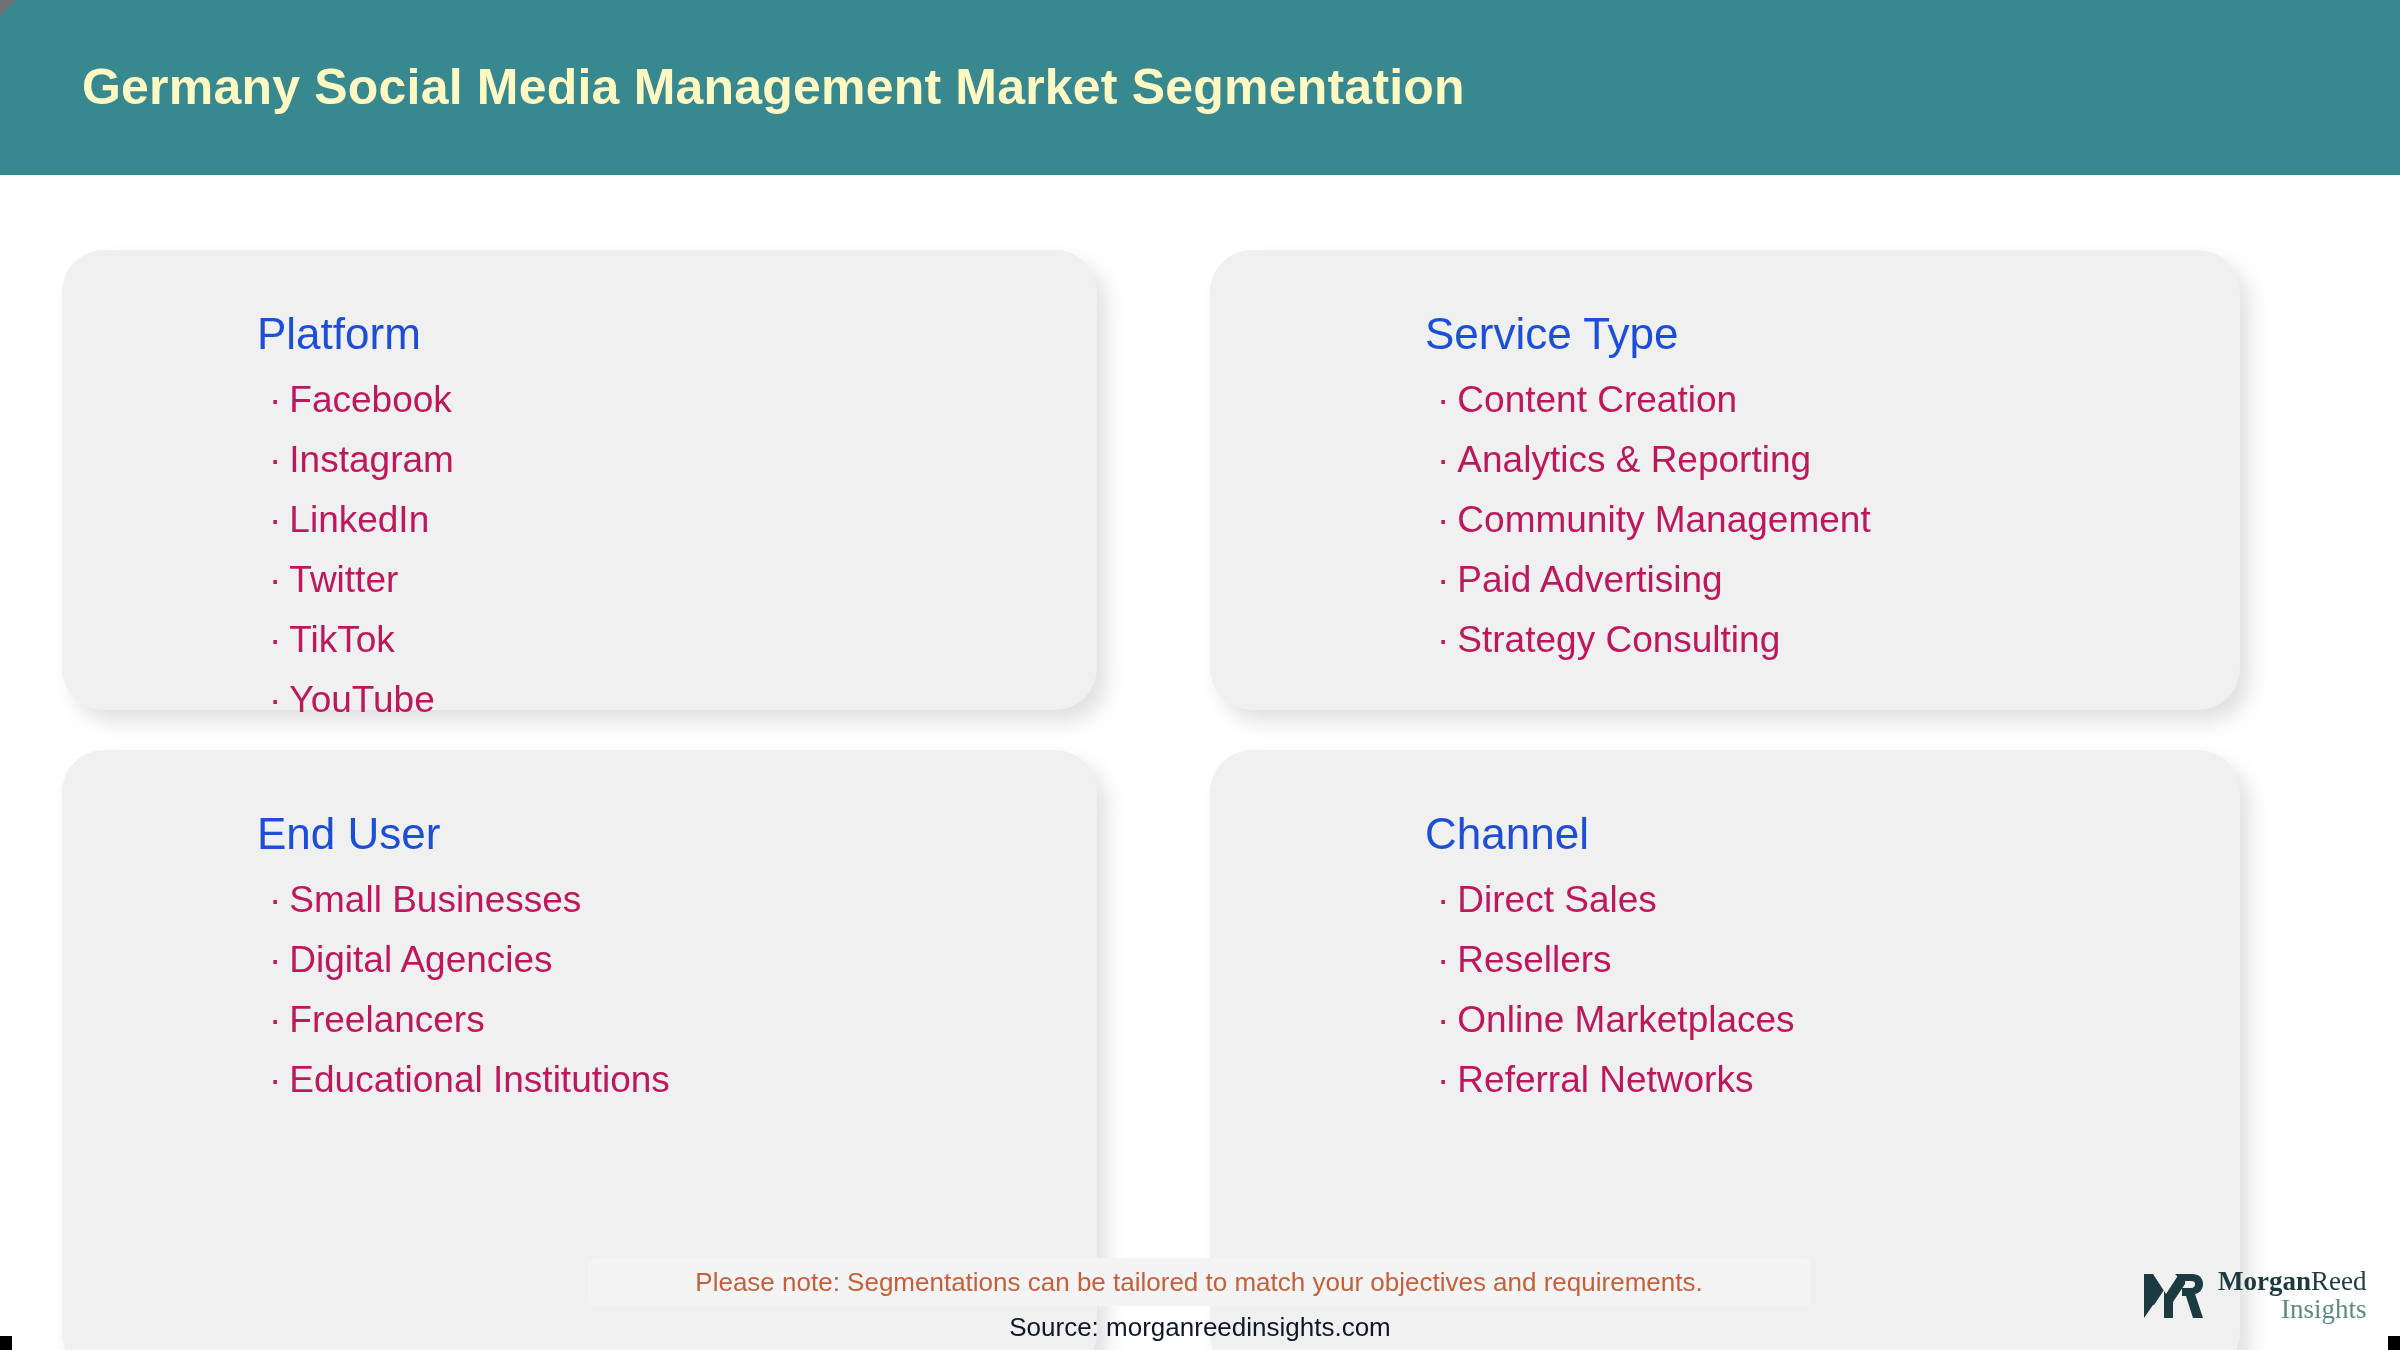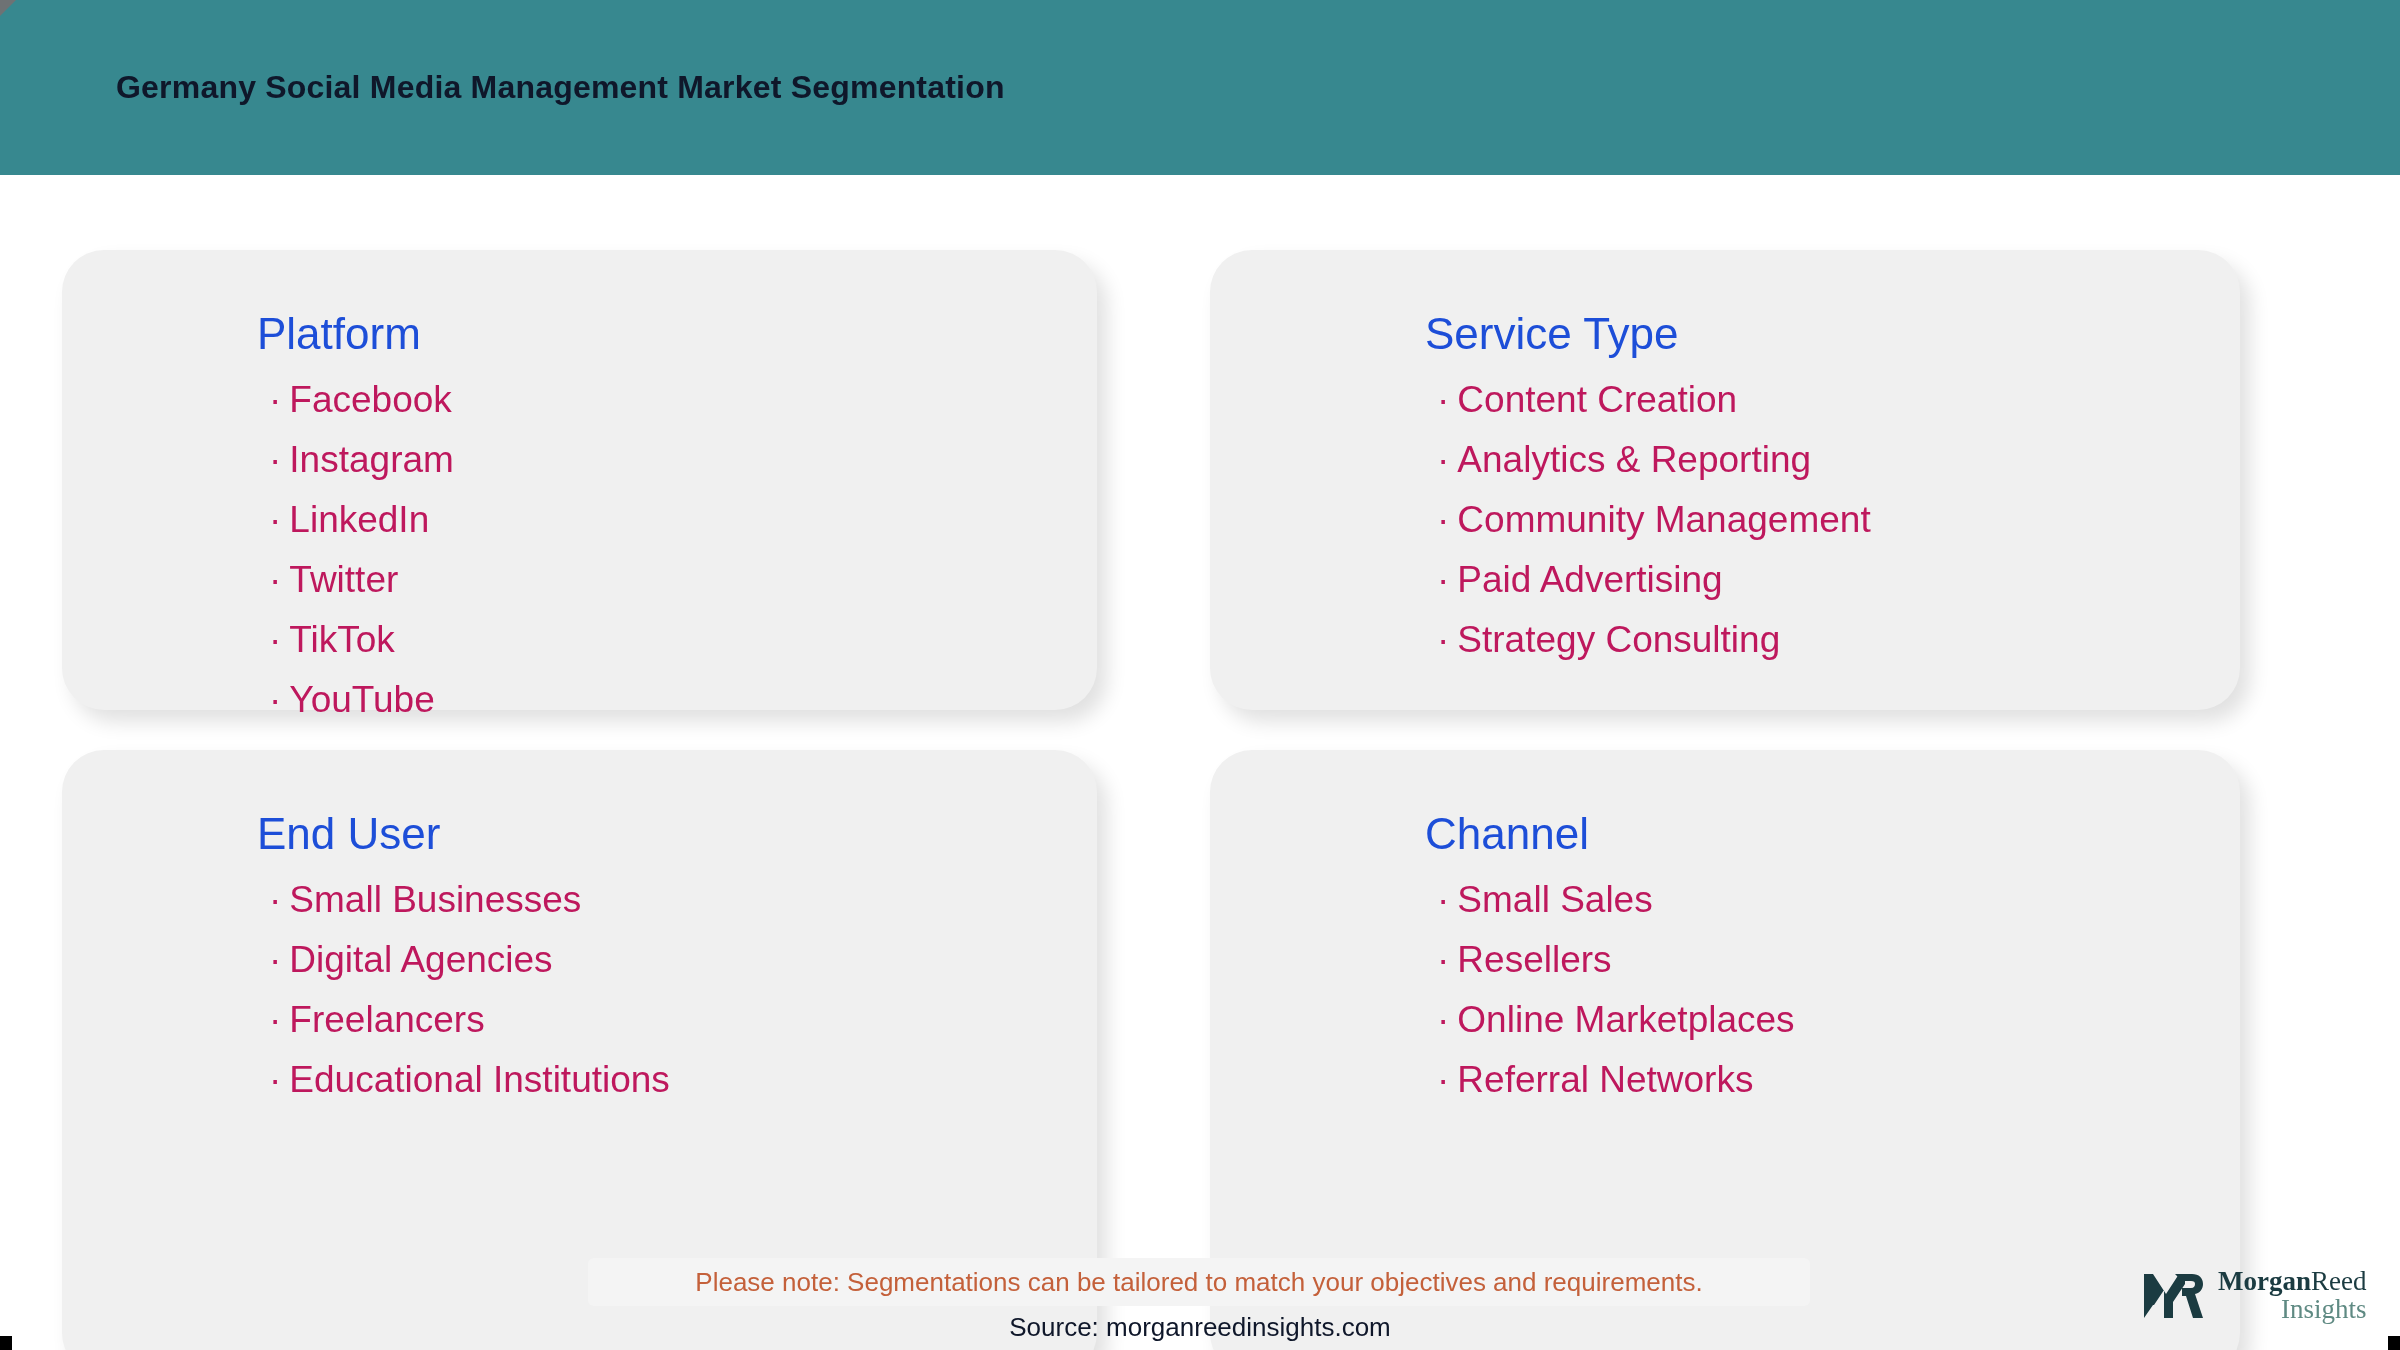--- a/index.html
+++ b/index.html
@@ -25,23 +25,23 @@
     position: absolute;
     left: 0;
     top: 0;
     width: 2400px;
     height: 175px;
     background: #37888f;
     display: flex;
     align-items: center;
   }
   .header-title {
-    margin-left: 116px;
-    color: #0f172a;
-    font-size: 32px;
+    margin-left: 82px;
+    color: #fef9c3;
+    font-size: 50px;
     font-weight: bold;
     letter-spacing: 0.2px;
     line-height: 1.1;
     white-space: nowrap;
   }
   .header-notch {
     position: absolute;
     left: 0;
     top: 0;
     width: 16px;
@@ -212,21 +212,21 @@
           <li><span class="bullet">·</span><span>Freelancers</span></li>
           <li><span class="bullet">·</span><span>Educational Institutions</span></li>
         </ul>
       </div>
     </div>
 
     <div class="card card-channel">
       <div class="card-inner">
         <div class="card-title">Channel</div>
         <ul class="card-list">
-          <li><span class="bullet">·</span><span>Small Sales</span></li>
+          <li><span class="bullet">·</span><span>Direct Sales</span></li>
           <li><span class="bullet">·</span><span>Resellers</span></li>
           <li><span class="bullet">·</span><span>Online Marketplaces</span></li>
           <li><span class="bullet">·</span><span>Referral Networks</span></li>
         </ul>
       </div>
     </div>
 
   </div>
 
   <div class="note-pill">

